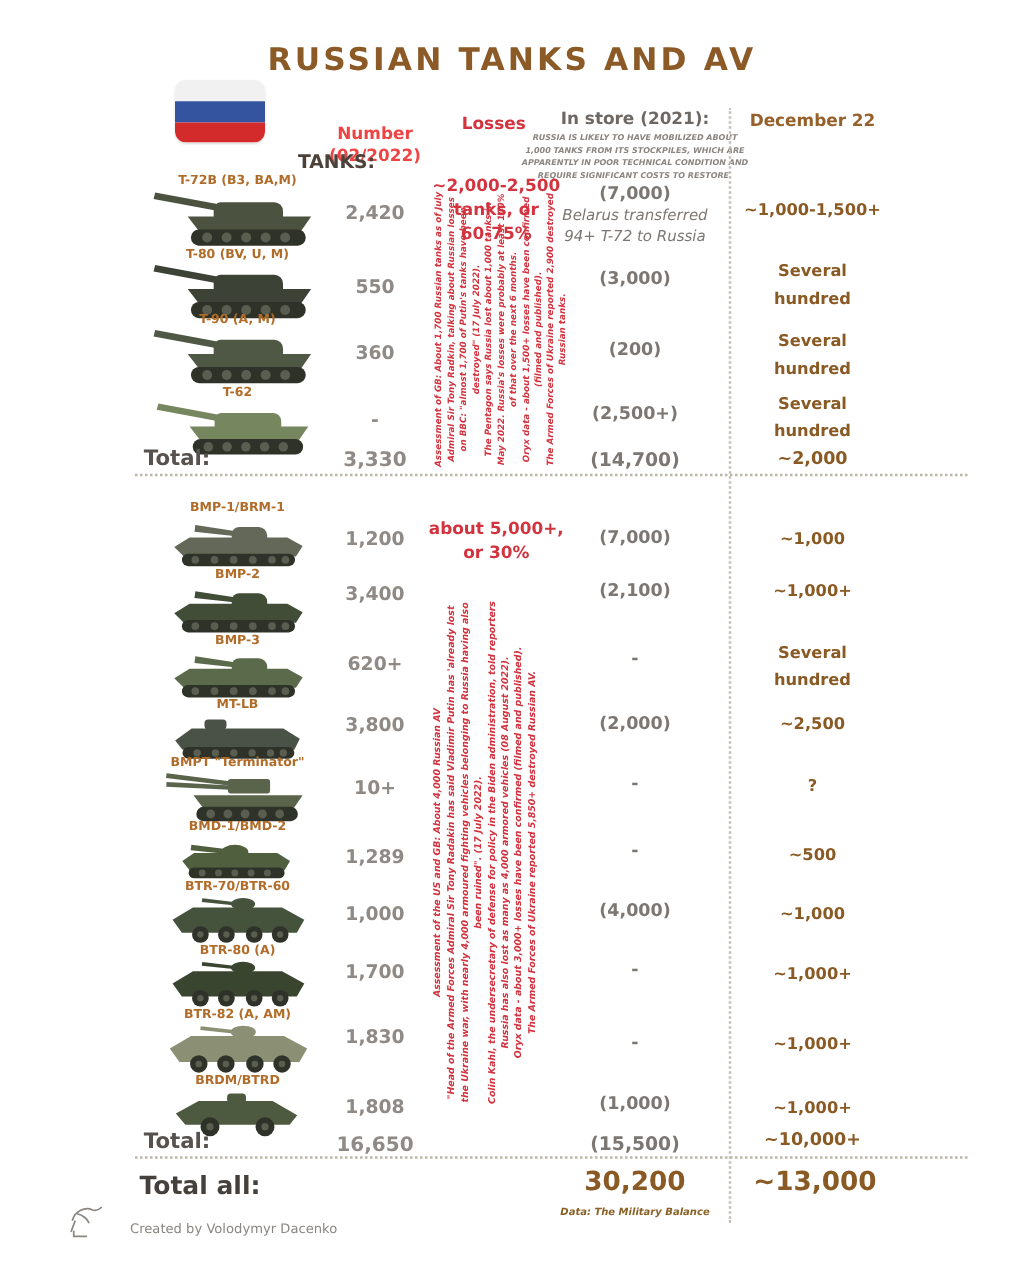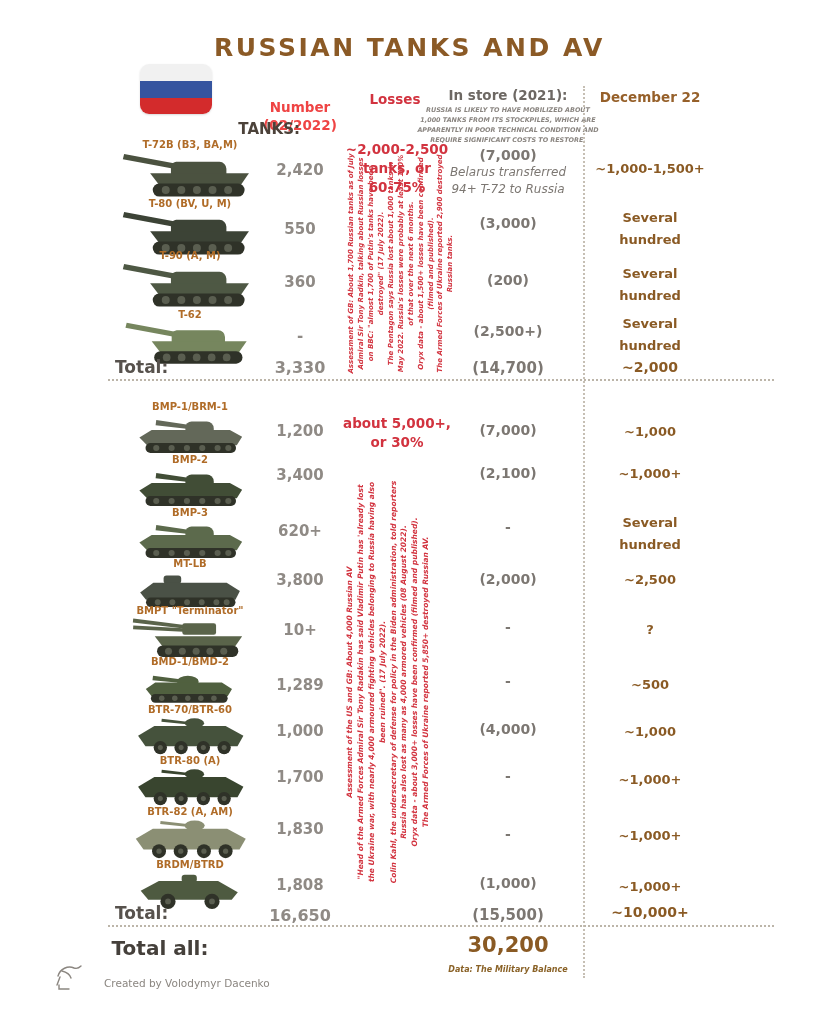--- a/index.html
+++ b/index.html
@@ -311,20 +311,21 @@
   <div class="abs dec" style="top:876px">~1,000+</div>
 
   <div class="abs total-label" style="top:903px">Total:</div>
   <div class="abs total-num" style="top:906px">16,650</div>
   <div class="abs total-store" style="top:906px">(15,500)</div>
   <div class="abs total-dec" style="top:904px">~10,000+</div>
   <div class="abs hline" style="top:925px"></div>
 
   <div class="abs grand-label">Total all:</div>
   <div class="abs grand-val" style="left:438px;top:933px;width:140px">30,200</div>
+  <div class="abs grand-val" style="left:582px;top:933px;width:140px">~13,000</div>
 
   <div class="abs src" style="left:428px;top:964px;width:160px">Data: The Military Balance</div>
   <div class="abs" style="left:52px;top:962px">
     <svg width="36" height="30" viewBox="0 0 36 30" fill="none" stroke="#8b8680" stroke-width="1.4" stroke-linecap="round">
       <path d="M6 14c2-7 10-11 16-8 3 1 5 0 7-2"></path>
       <path d="M10 9c4 1 8 4 9 7"></path>
       <path d="M8 15l-3 8"></path>
       <path d="M7 23v4h10"></path>
     </svg>
   </div>

